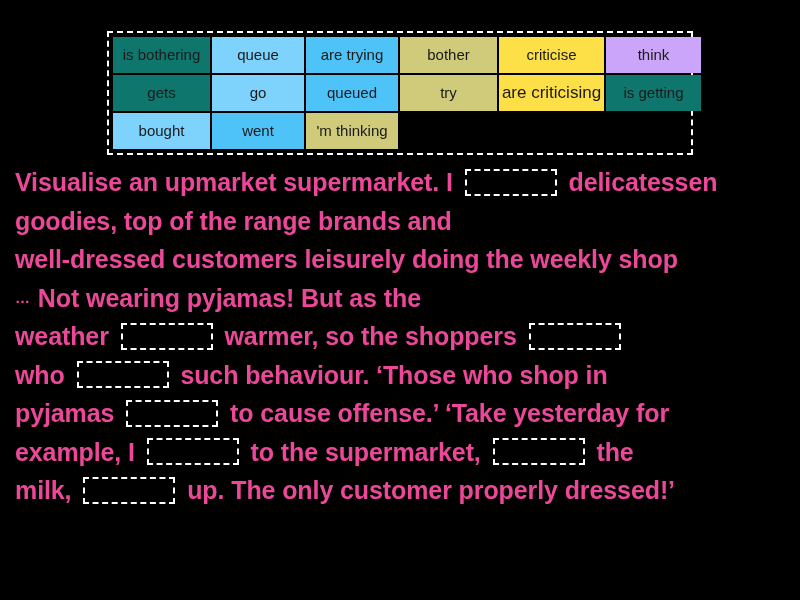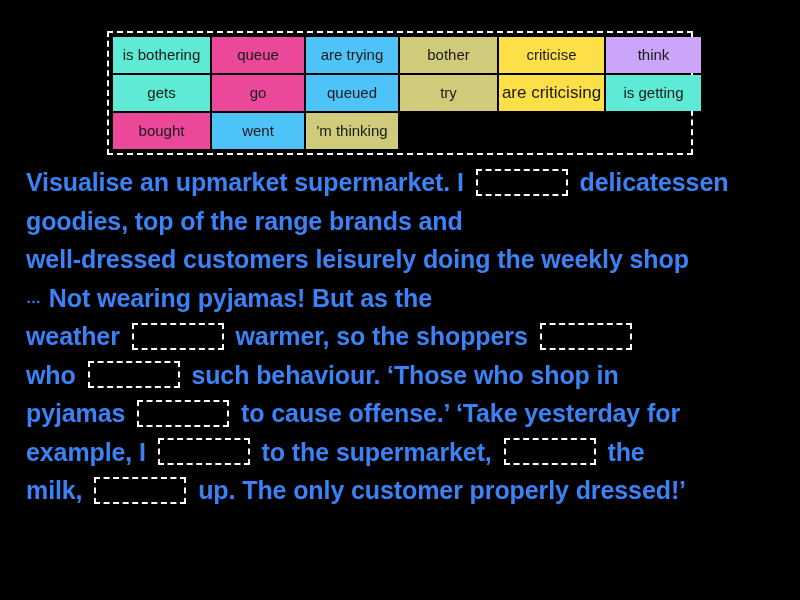--- a/index.html
+++ b/index.html
@@ -45,35 +45,35 @@
     font-family: "Liberation Sans", sans-serif;
     box-sizing: border-box;
     padding: 0 2px;
     overflow: hidden;
     cursor: pointer;
     user-select: none;
   }
   .word-tile.small {
     font-size: 17px;
   }
-  .c-orange { background: #5eead4; }
-  .c-green  { background: #ec4899; }
+  .c-orange { background: #0f766e; }
+  .c-green  { background: #7dd3fc; }
   .c-blue   { background: #4ec3f7; }
   .c-olive  { background: #cfcb7b; }
   .c-pink   { background: #fde047; }
   .c-purple { background: #caa5fa; }
   .c-empty  { background: transparent; }
 
   
   #cloze-text {
     position: absolute;
-    left: 26px;
+    left: 15px;
     top: 163px;
     width: 752px;
-    color: #3b82f6;
+    color: #ec4899;
     font-size: 25px;
     font-weight: bold;
     font-family: "Liberation Sans", sans-serif;
     line-height: 38.5px;
     letter-spacing: -0.1px;
   }
   .cl-line {
     white-space: nowrap;
   }
   .blank {

